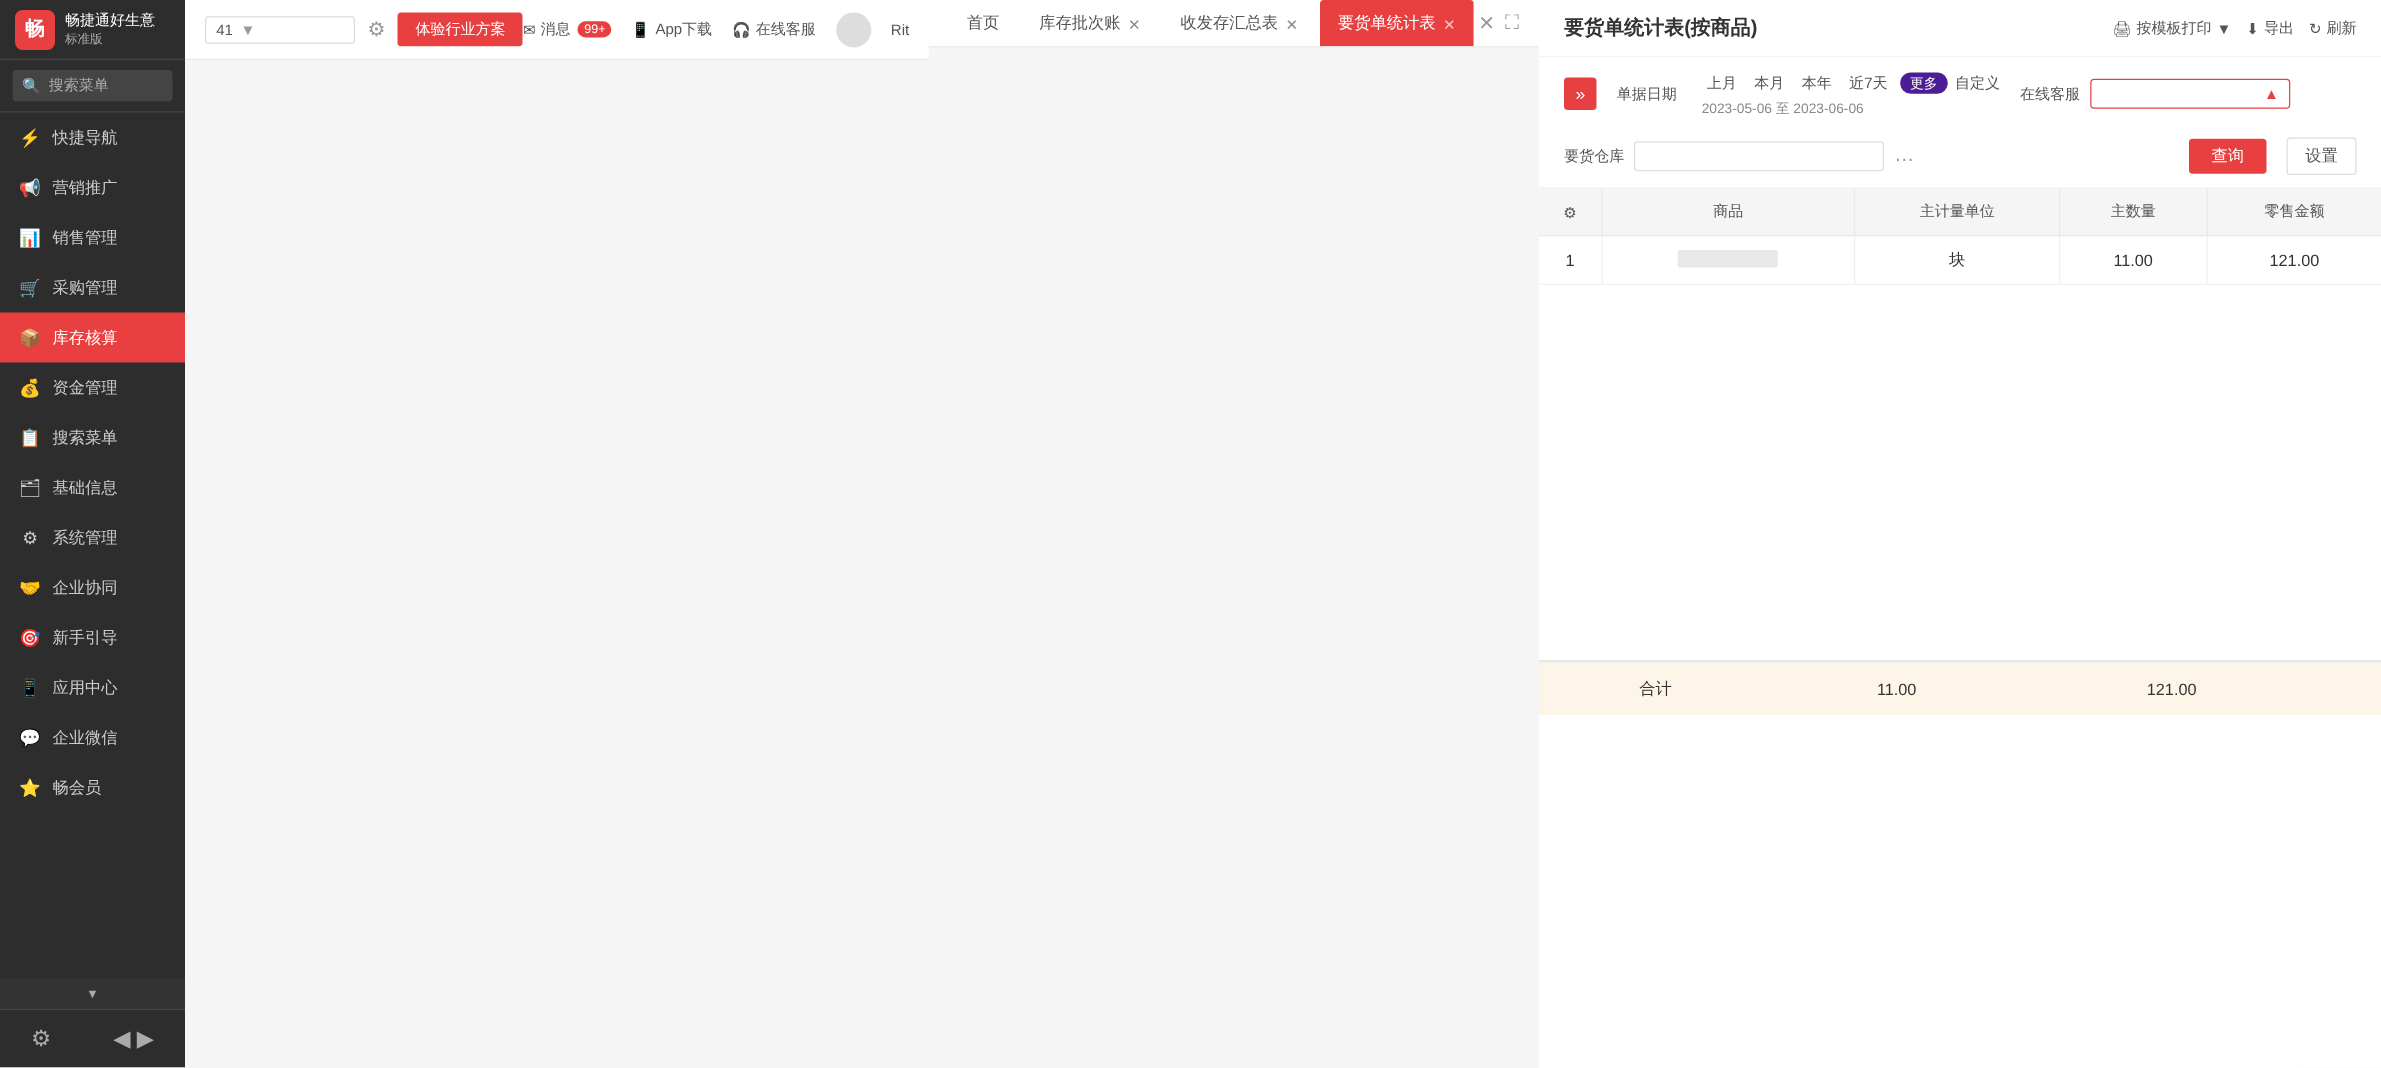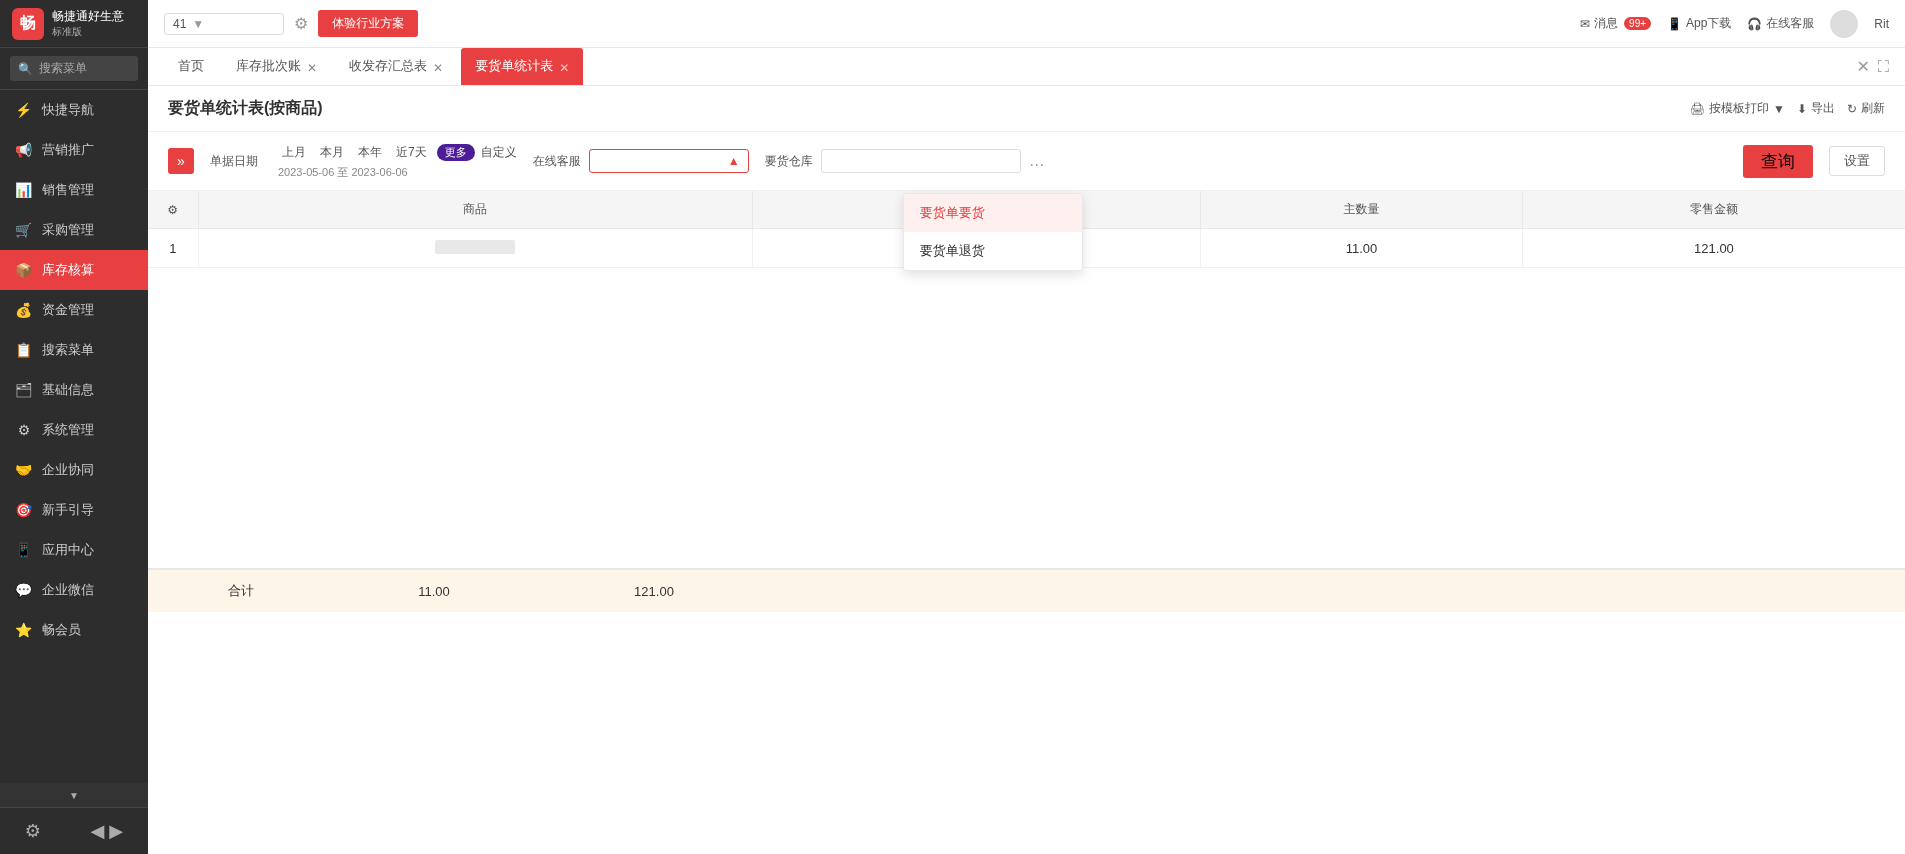--- a/index.html
+++ b/index.html
@@ -92,21 +92,21 @@
       color: #aaa;
       cursor: pointer;
       font-size: 18px;
       padding: 4px 8px;
     }
 
     
     .main {
       flex: 1;
       display: flex;
-      flex-direction: column;
+      flex-direction: row;
       overflow: hidden;
     }
 
     
     .topbar {
       background: #fff;
       height: 48px;
       display: flex;
       align-items: center;
       padding: 0 16px;
@@ -360,25 +360,25 @@
       min-width: 200px;
       color: #999;
     }
     .filter-more-btn {
       color: #999;
       cursor: pointer;
       font-size: 16px;
     }
     .query-btn {
       background: #e84040;
-      color: #000000;
+      color: #ffffff;
       border: none;
       border-radius: 3px;
       padding: 5px 18px;
-      font-size: 17px;
+      font-size: 13px;
       cursor: pointer;
       margin-left: auto;
     }
     .settings-btn {
       border: 1px solid #ddd;
       background: #fff;
       color: #555;
       border-radius: 3px;
       padding: 5px 14px;
       font-size: 13px;

